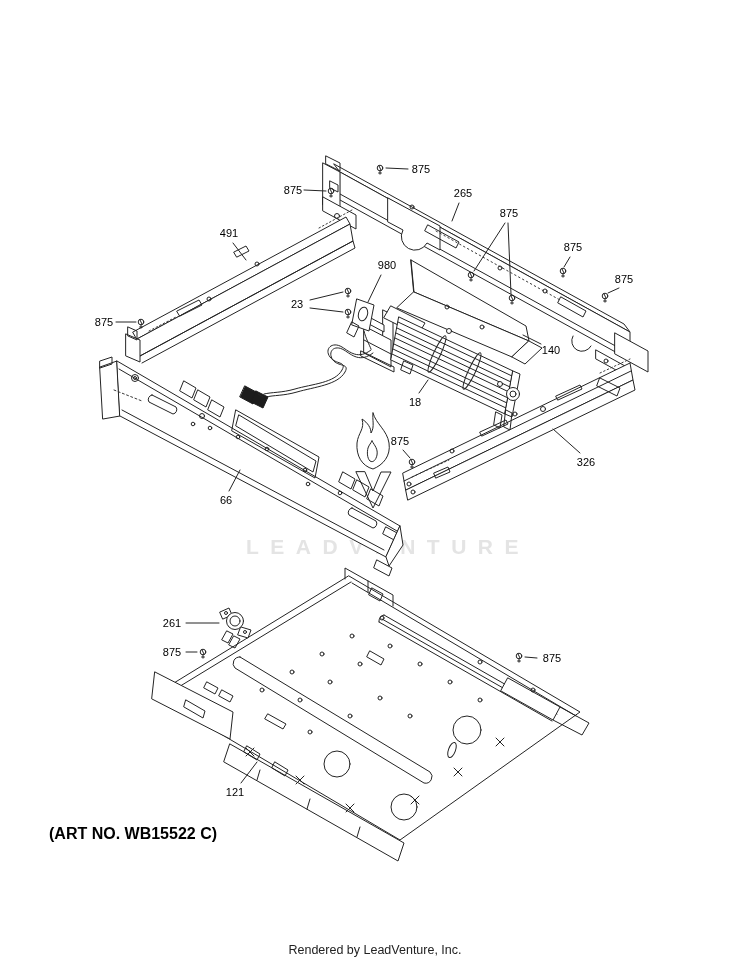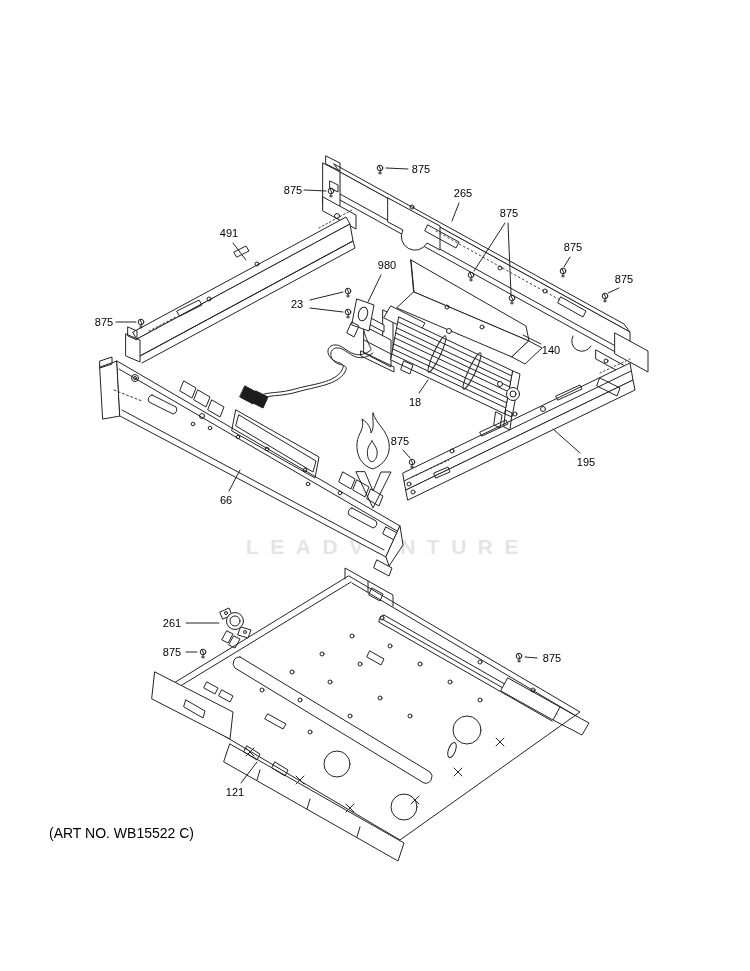--- a/index.html
+++ b/index.html
@@ -6,21 +6,21 @@
   .stage{position:relative;width:750px;height:971px;background:#fff;overflow:hidden;
          font-family:"Liberation Sans",sans-serif;}
   .stage svg{position:absolute;left:0;top:0;}
   .lineart path,.lineart line,.lineart polyline,.lineart circle,.lineart ellipse{
      stroke:#242424;stroke-width:1;fill:none;stroke-linejoin:round;stroke-linecap:round;}
   .lineart .f{fill:#ffffff;}
   .lineart .dk{fill:#1c1c1c;stroke:#1c1c1c;}
   .lineart .hatch{stroke:#3a3a3a;}
   .callout{position:absolute;transform:translate(-50%,-50%);font-size:11px;color:#000;
            white-space:nowrap;letter-spacing:0px;}
-  .artno{position:absolute;left:49px;top:825px;font-size:14px;font-weight:normal;color:#000;}
+  .artno{position:absolute;left:49px;top:825px;font-size:16px;font-weight:bold;color:#000;}
   .footer{position:absolute;left:0;right:0;top:943px;text-align:center;font-size:12.5px;color:#222;}
   .wm-text{font-family:"Liberation Sans",sans-serif;font-weight:bold;font-size:21px;
            letter-spacing:11.5px;fill:#e4e4e4;stroke:none;}
   .wm-shape{fill:#ececec;stroke:none;}
 </style>
 </head>
 <body>
 
 <div class="stage">
 
@@ -307,21 +307,22 @@
   <div class="callout" style="left:463px;top:193px">265</div>
   <div class="callout" style="left:509px;top:213px">875</div>
   <div class="callout" style="left:573px;top:247px">875</div>
   <div class="callout" style="left:624px;top:279px">875</div>
   <div class="callout" style="left:104px;top:322px">875</div>
   <div class="callout" style="left:387px;top:265px">980</div>
   <div class="callout" style="left:297px;top:304px">23</div>
   <div class="callout" style="left:551px;top:350px">140</div>
   <div class="callout" style="left:415px;top:402px">18</div>
   <div class="callout" style="left:400px;top:441px">875</div>
-  <div class="callout" style="left:586px;top:462px">195</div>
+  <div class="callout" style="left:586px;top:462px">326</div>
   <div class="callout" style="left:226px;top:500px">66</div>
   <div class="callout" style="left:172px;top:623px">261</div>
   <div class="callout" style="left:172px;top:652px">875</div>
   <div class="callout" style="left:552px;top:658px">875</div>
   <div class="callout" style="left:235px;top:792px">121</div>
 
   <div class="artno">(ART NO. WB15522 C)</div>
+  <div class="footer">Rendered by LeadVenture, Inc.</div>
 </div>
 
 </body></html>

